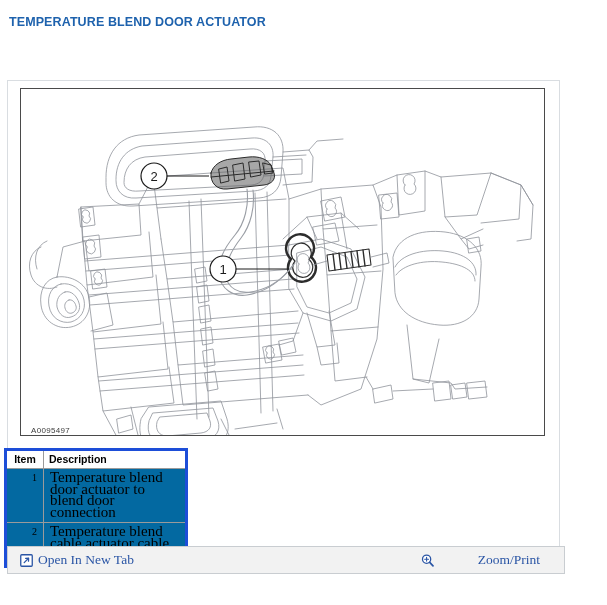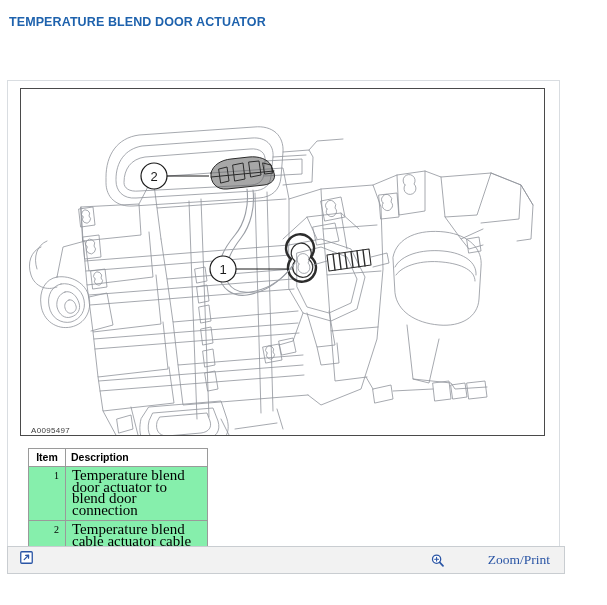--- a/index.html
+++ b/index.html
@@ -67,25 +67,25 @@
     bottom: 0;
     font-family: Liberation Sans, sans-serif;
     font-size: 8px;
     color: #3c3c3c;
     letter-spacing: 0.3px;
   }
 
   
   #parts-table {
     position: absolute;
-    left: 28px;
+    left: 4px;
     top: 448px;
     border-collapse: collapse;
-    border: 1px solid #1d4ed8;
-    background: #86efac;
+    border: 3px solid #1d4ed8;
+    background: #0369a1;
   }
   #parts-table th,
   #parts-table td {
     border: 1px solid #9a9a9a;
     padding: 0;
     vertical-align: top;
   }
   #parts-table thead th {
     font-family: "Liberation Sans", sans-serif;
     font-size: 10.5px;
@@ -134,21 +134,21 @@
     gap: 5px;
     font-family: "Liberation Serif", serif;
     font-size: 13.5px;
     color: #2a55a5;
     text-decoration: none;
     cursor: pointer;
     white-space: nowrap;
     line-height: 18px;
   }
   #open-new-tab-link { left: 12px; }
-  #zoom-print-link { right: 14px; gap: 44px; }
+  #zoom-print-link { right: 24px; gap: 44px; }
   .action-icon {
     display: inline-flex;
     width: 13px;
     height: 13px;
     align-items: center;
     justify-content: center;
     flex: none;
   }
 </style>
 </head>
@@ -362,20 +362,21 @@
 <div id="action-bar">
 
   <a class="action-link" id="open-new-tab-link">
     <span class="action-icon">
       <svg width="13" height="13" viewBox="0 0 13 13" xmlns="http://www.w3.org/2000/svg">
         <rect x="0.75" y="0.75" width="11.5" height="11.5" rx="1" fill="#ffffff" stroke="#2a55a5" stroke-width="1.3"></rect>
         <path d="M4.2,8.6 L8.4,4.4" stroke="#2a55a5" stroke-width="1.3" stroke-linecap="round"></path>
         <path d="M5.6,4.3 L8.6,4.2 L8.5,7.2" fill="none" stroke="#2a55a5" stroke-width="1.3" stroke-linecap="round" stroke-linejoin="round"></path>
       </svg>
     </span>
+    <span>Open In New Tab</span>
   </a>
 
   <a class="action-link" id="zoom-print-link">
     <span class="action-icon">
       <svg width="13" height="13" viewBox="0 0 13 13" xmlns="http://www.w3.org/2000/svg">
         <circle cx="5.6" cy="5.2" r="4.1" fill="#ffffff" stroke="#2a55a5" stroke-width="1.3"></circle>
         <path d="M8.7,8.4 L12,11.8" stroke="#2a55a5" stroke-width="1.7" stroke-linecap="round"></path>
         <path d="M5.6,3.3 L5.6,7.1 M3.7,5.2 L7.5,5.2" stroke="#2a55a5" stroke-width="1.1" stroke-linecap="round"></path>
       </svg>
     </span>

